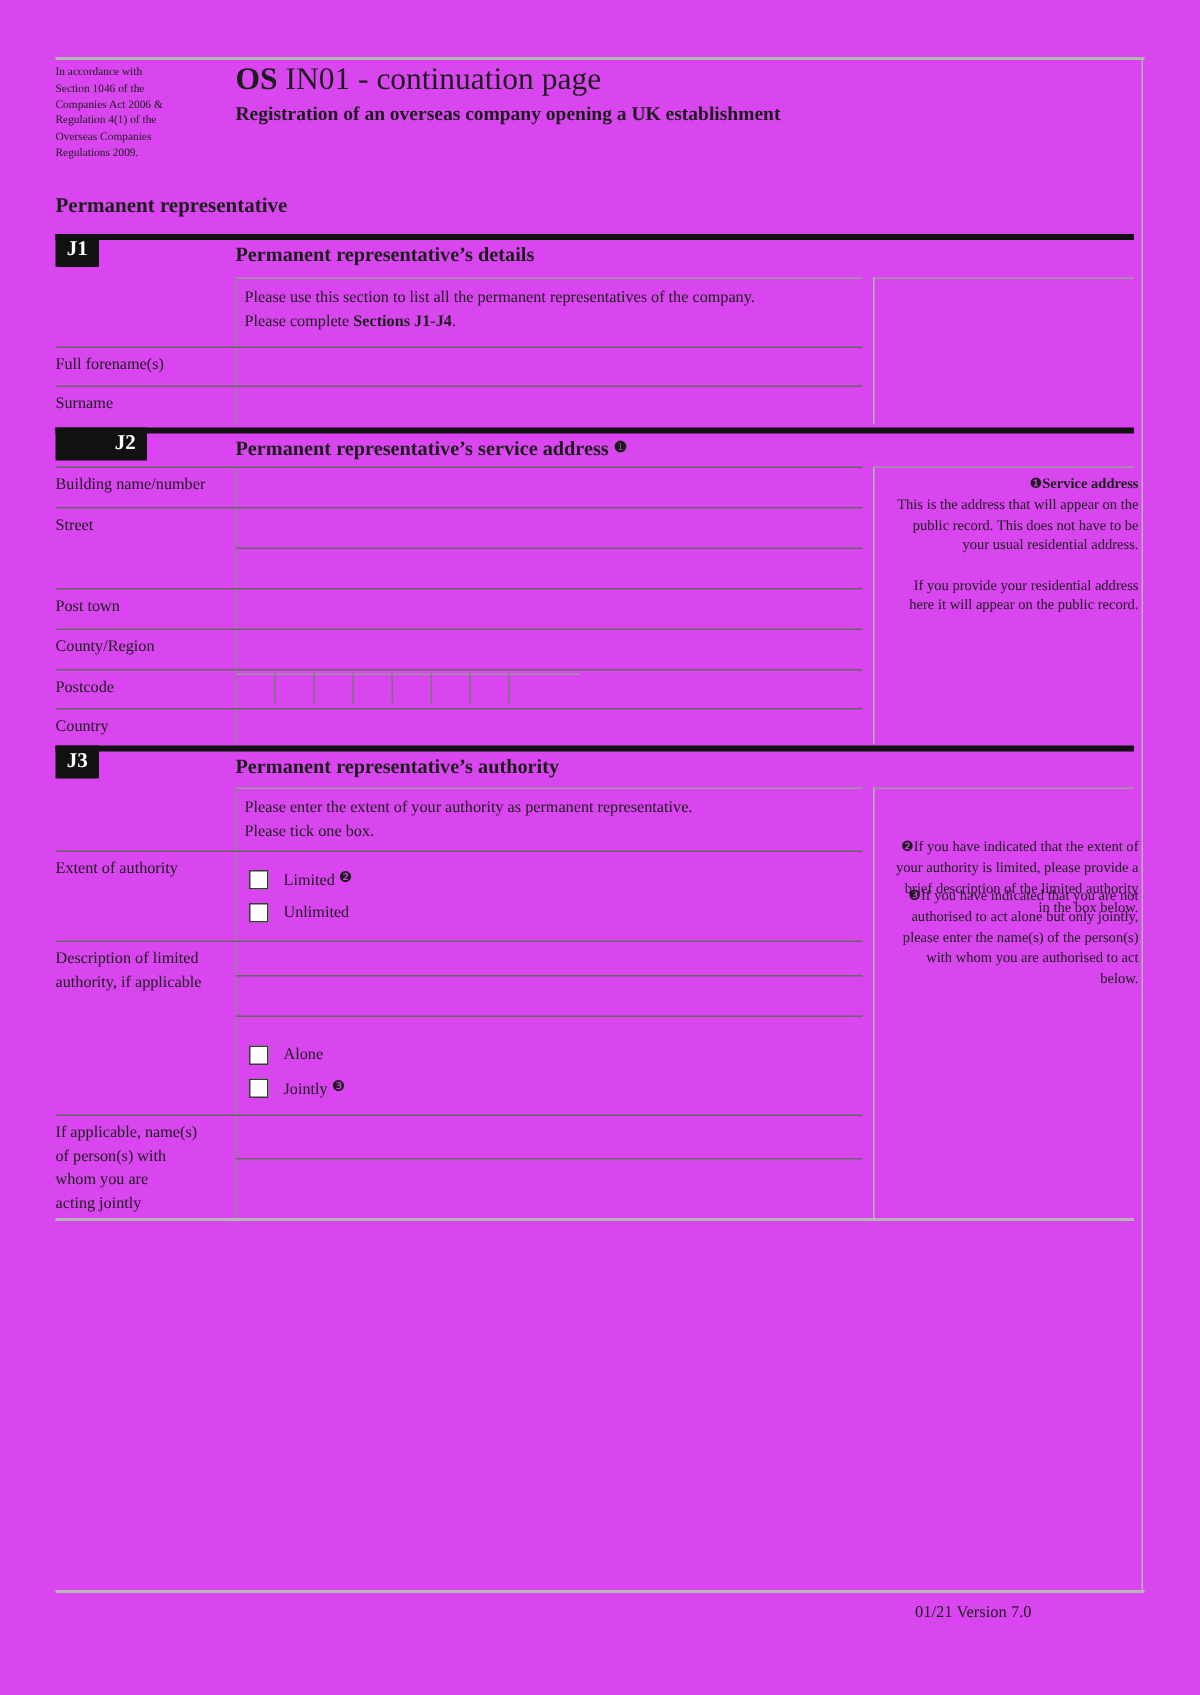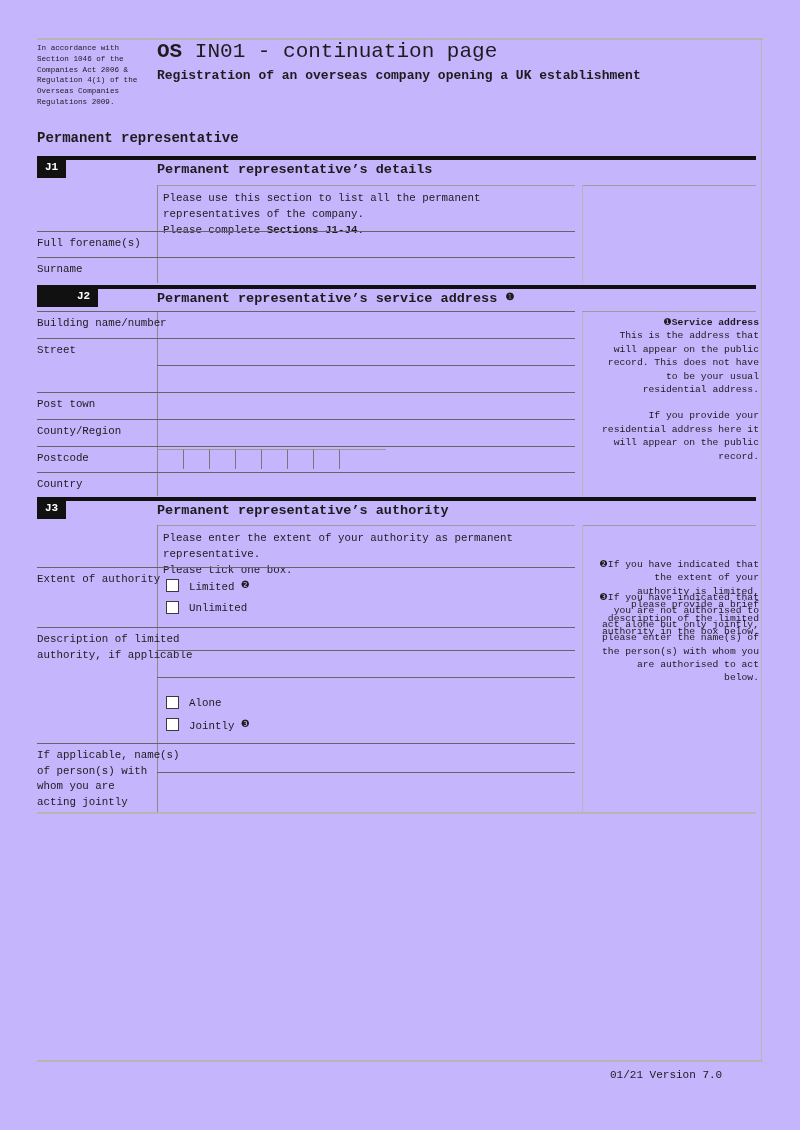--- a/index.html
+++ b/index.html
@@ -1,28 +1,28 @@
 <!DOCTYPE html>
 <html><head>
 <meta charset="utf-8">
 <style>
   html,body { margin:0; padding:0; background:#ffffff; }
   .page {
-    position:relative; width:800px; height:1130px; background:#c4b5fd;
-    font-family:Liberation Mono, monospace; color:#1c1c1c; overflow:hidden;
+    position:relative; width:800px; height:1130px; background:#d946ef;
+    font-family:Liberation Serif, serif; color:#1c1c1c; overflow:hidden;
   }
   .hline { position:absolute; height:1px; background:#666; }
   .hline.light { background:#9c9c9c; }
   .hline.border { height:2px; background:#b6b6b6; }
   .vline { position:absolute; width:1px; background:#8a8a8a; }
   .vline.light { background:#b6b6b6; }
   .bar { position:absolute; height:4px; background:#111; }
   .badge {
     position:absolute; width:29px; height:22px; background:#111; color:#fff;
-    font-size:11px; font-weight:bold; text-align:center; line-height:22px;
+    font-size:14px; font-weight:bold; text-align:center; line-height:22px;
   }
   .sec-heading { position:absolute; font-size:13.5px; font-weight:bold; white-space:nowrap; }
   .marker { font-size:10px; vertical-align:2px; }
   .marker.note-m { font-size:9.5px; vertical-align:0; }
   .label { position:absolute; font-size:10.8px; line-height:15.5px; }
   .body-text { position:absolute; font-size:10.8px; line-height:16px; }
   .accordance { position:absolute; font-size:7.6px; line-height:10.8px; }
   .title { position:absolute; font-size:21px; white-space:nowrap; }
   .title b { font-weight:bold; }
   .subtitle { position:absolute; font-size:13px; font-weight:600; white-space:nowrap; }

